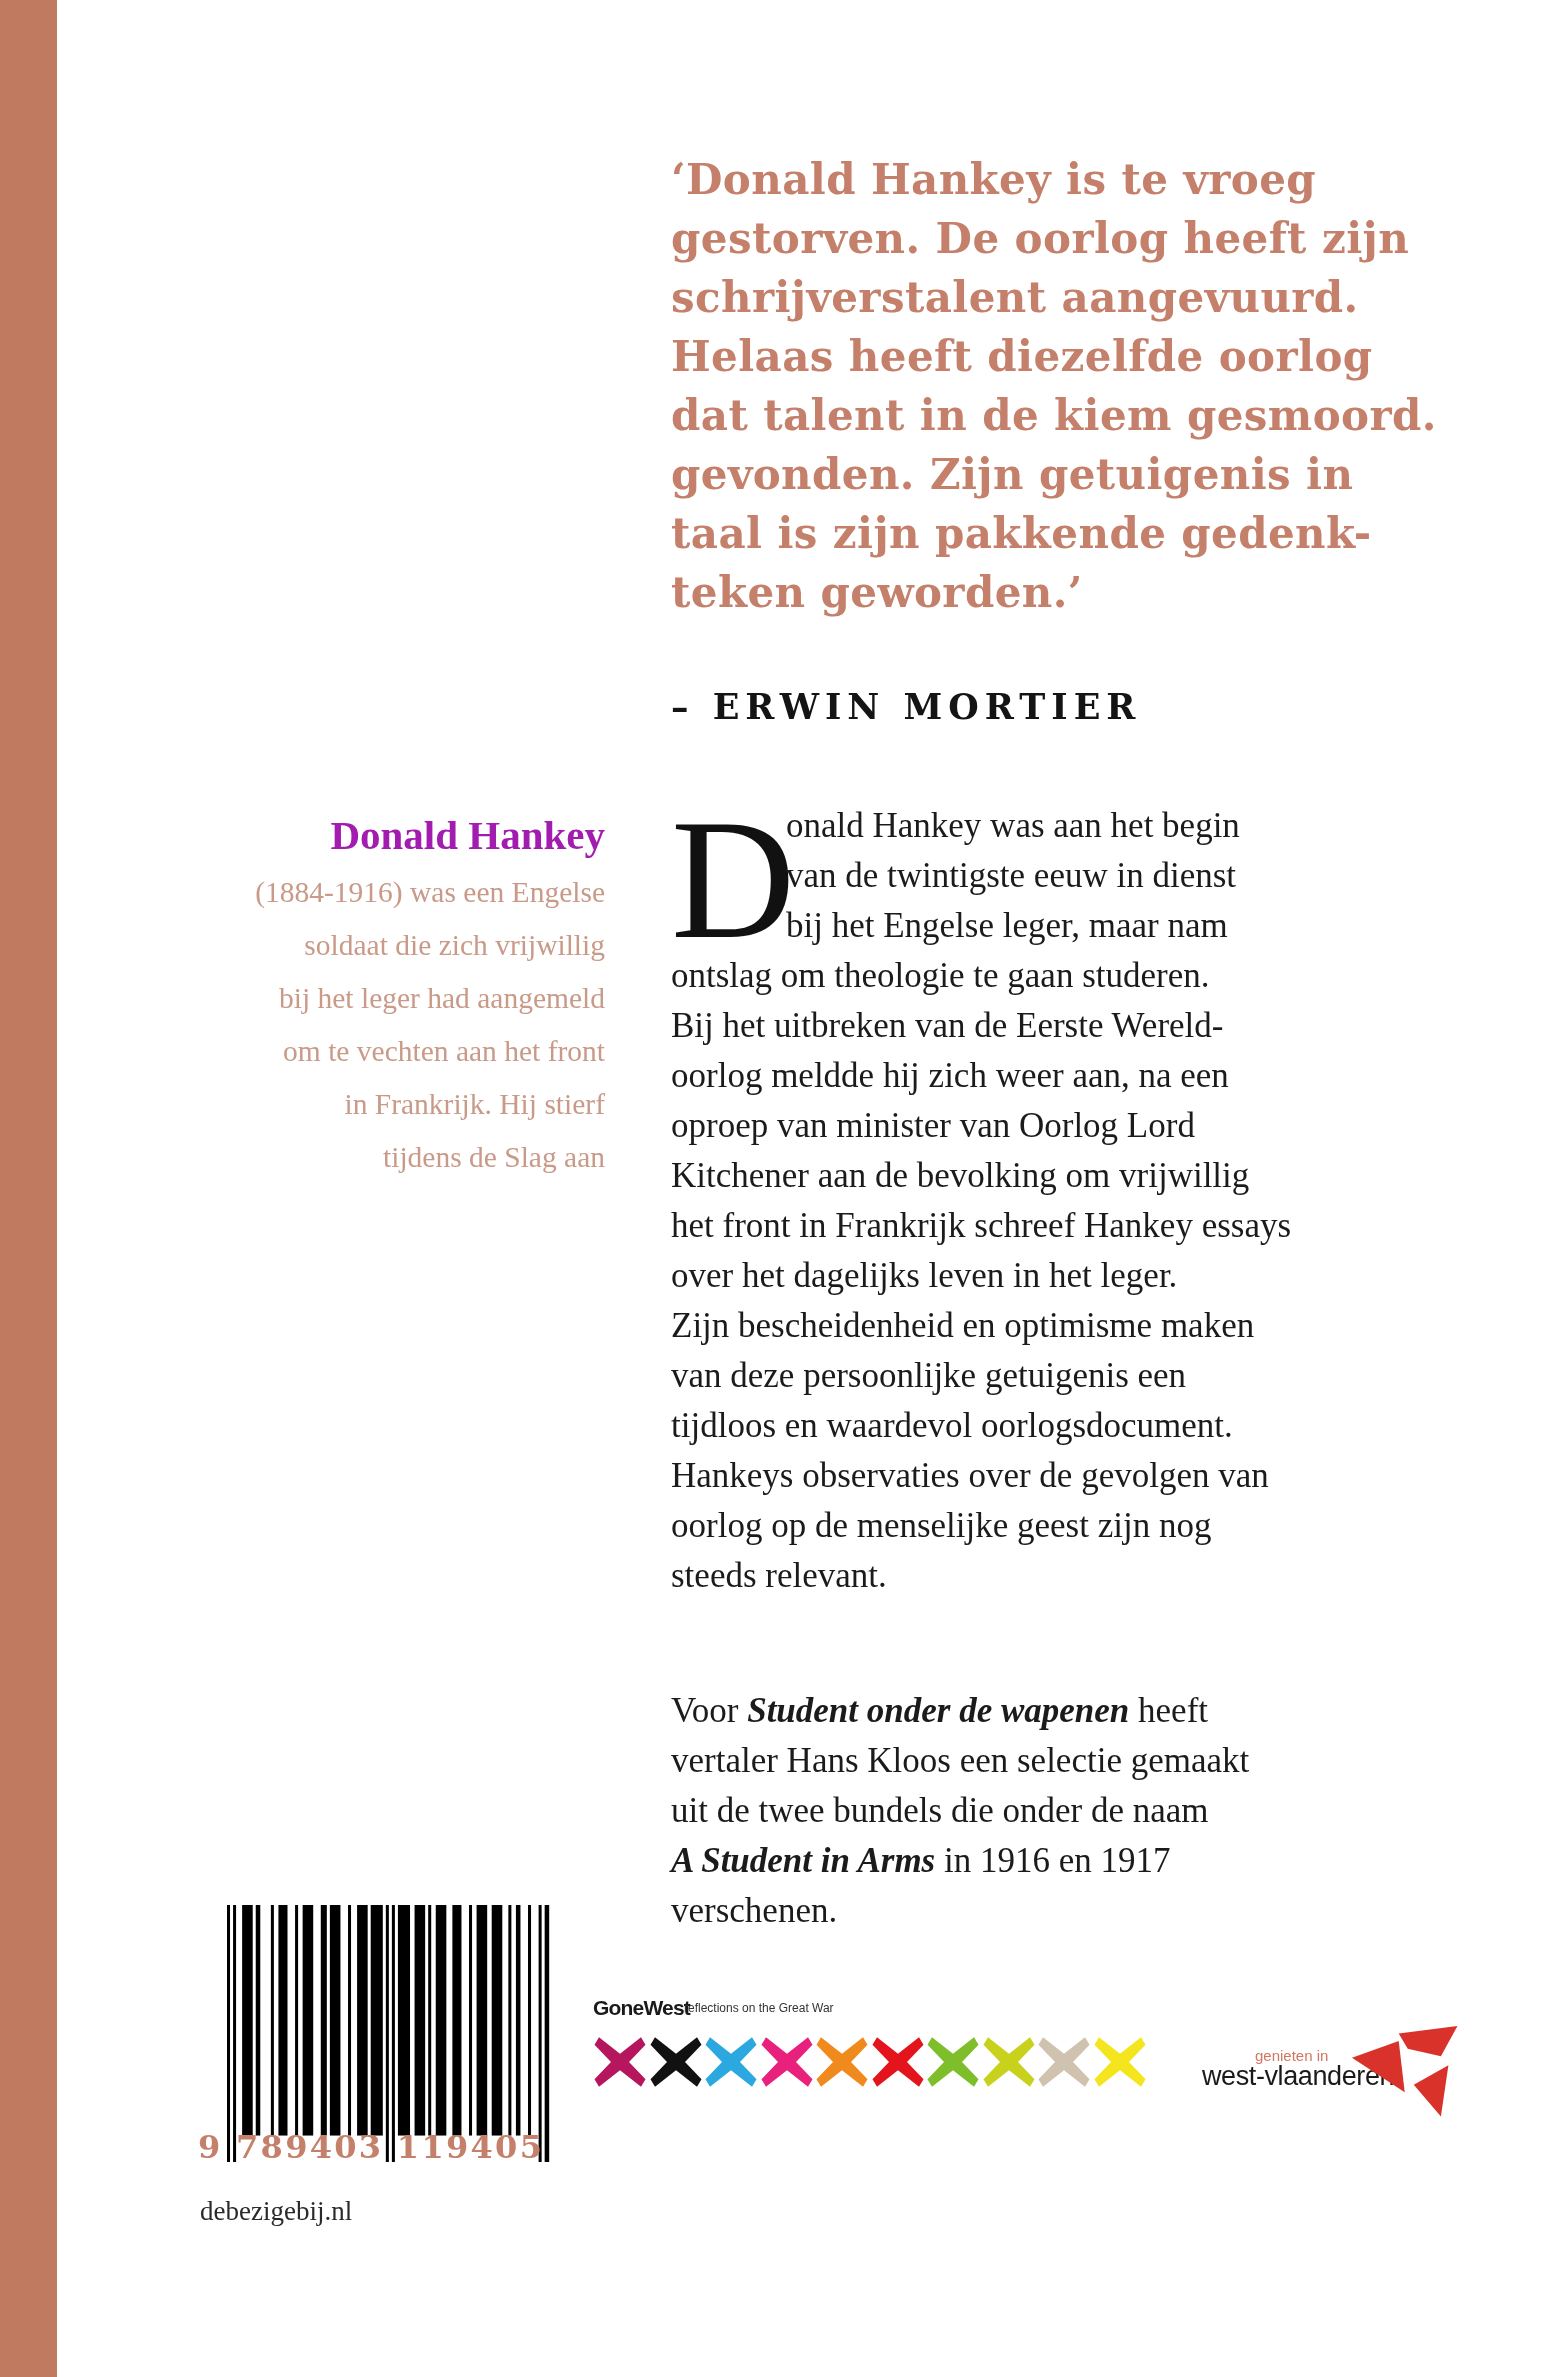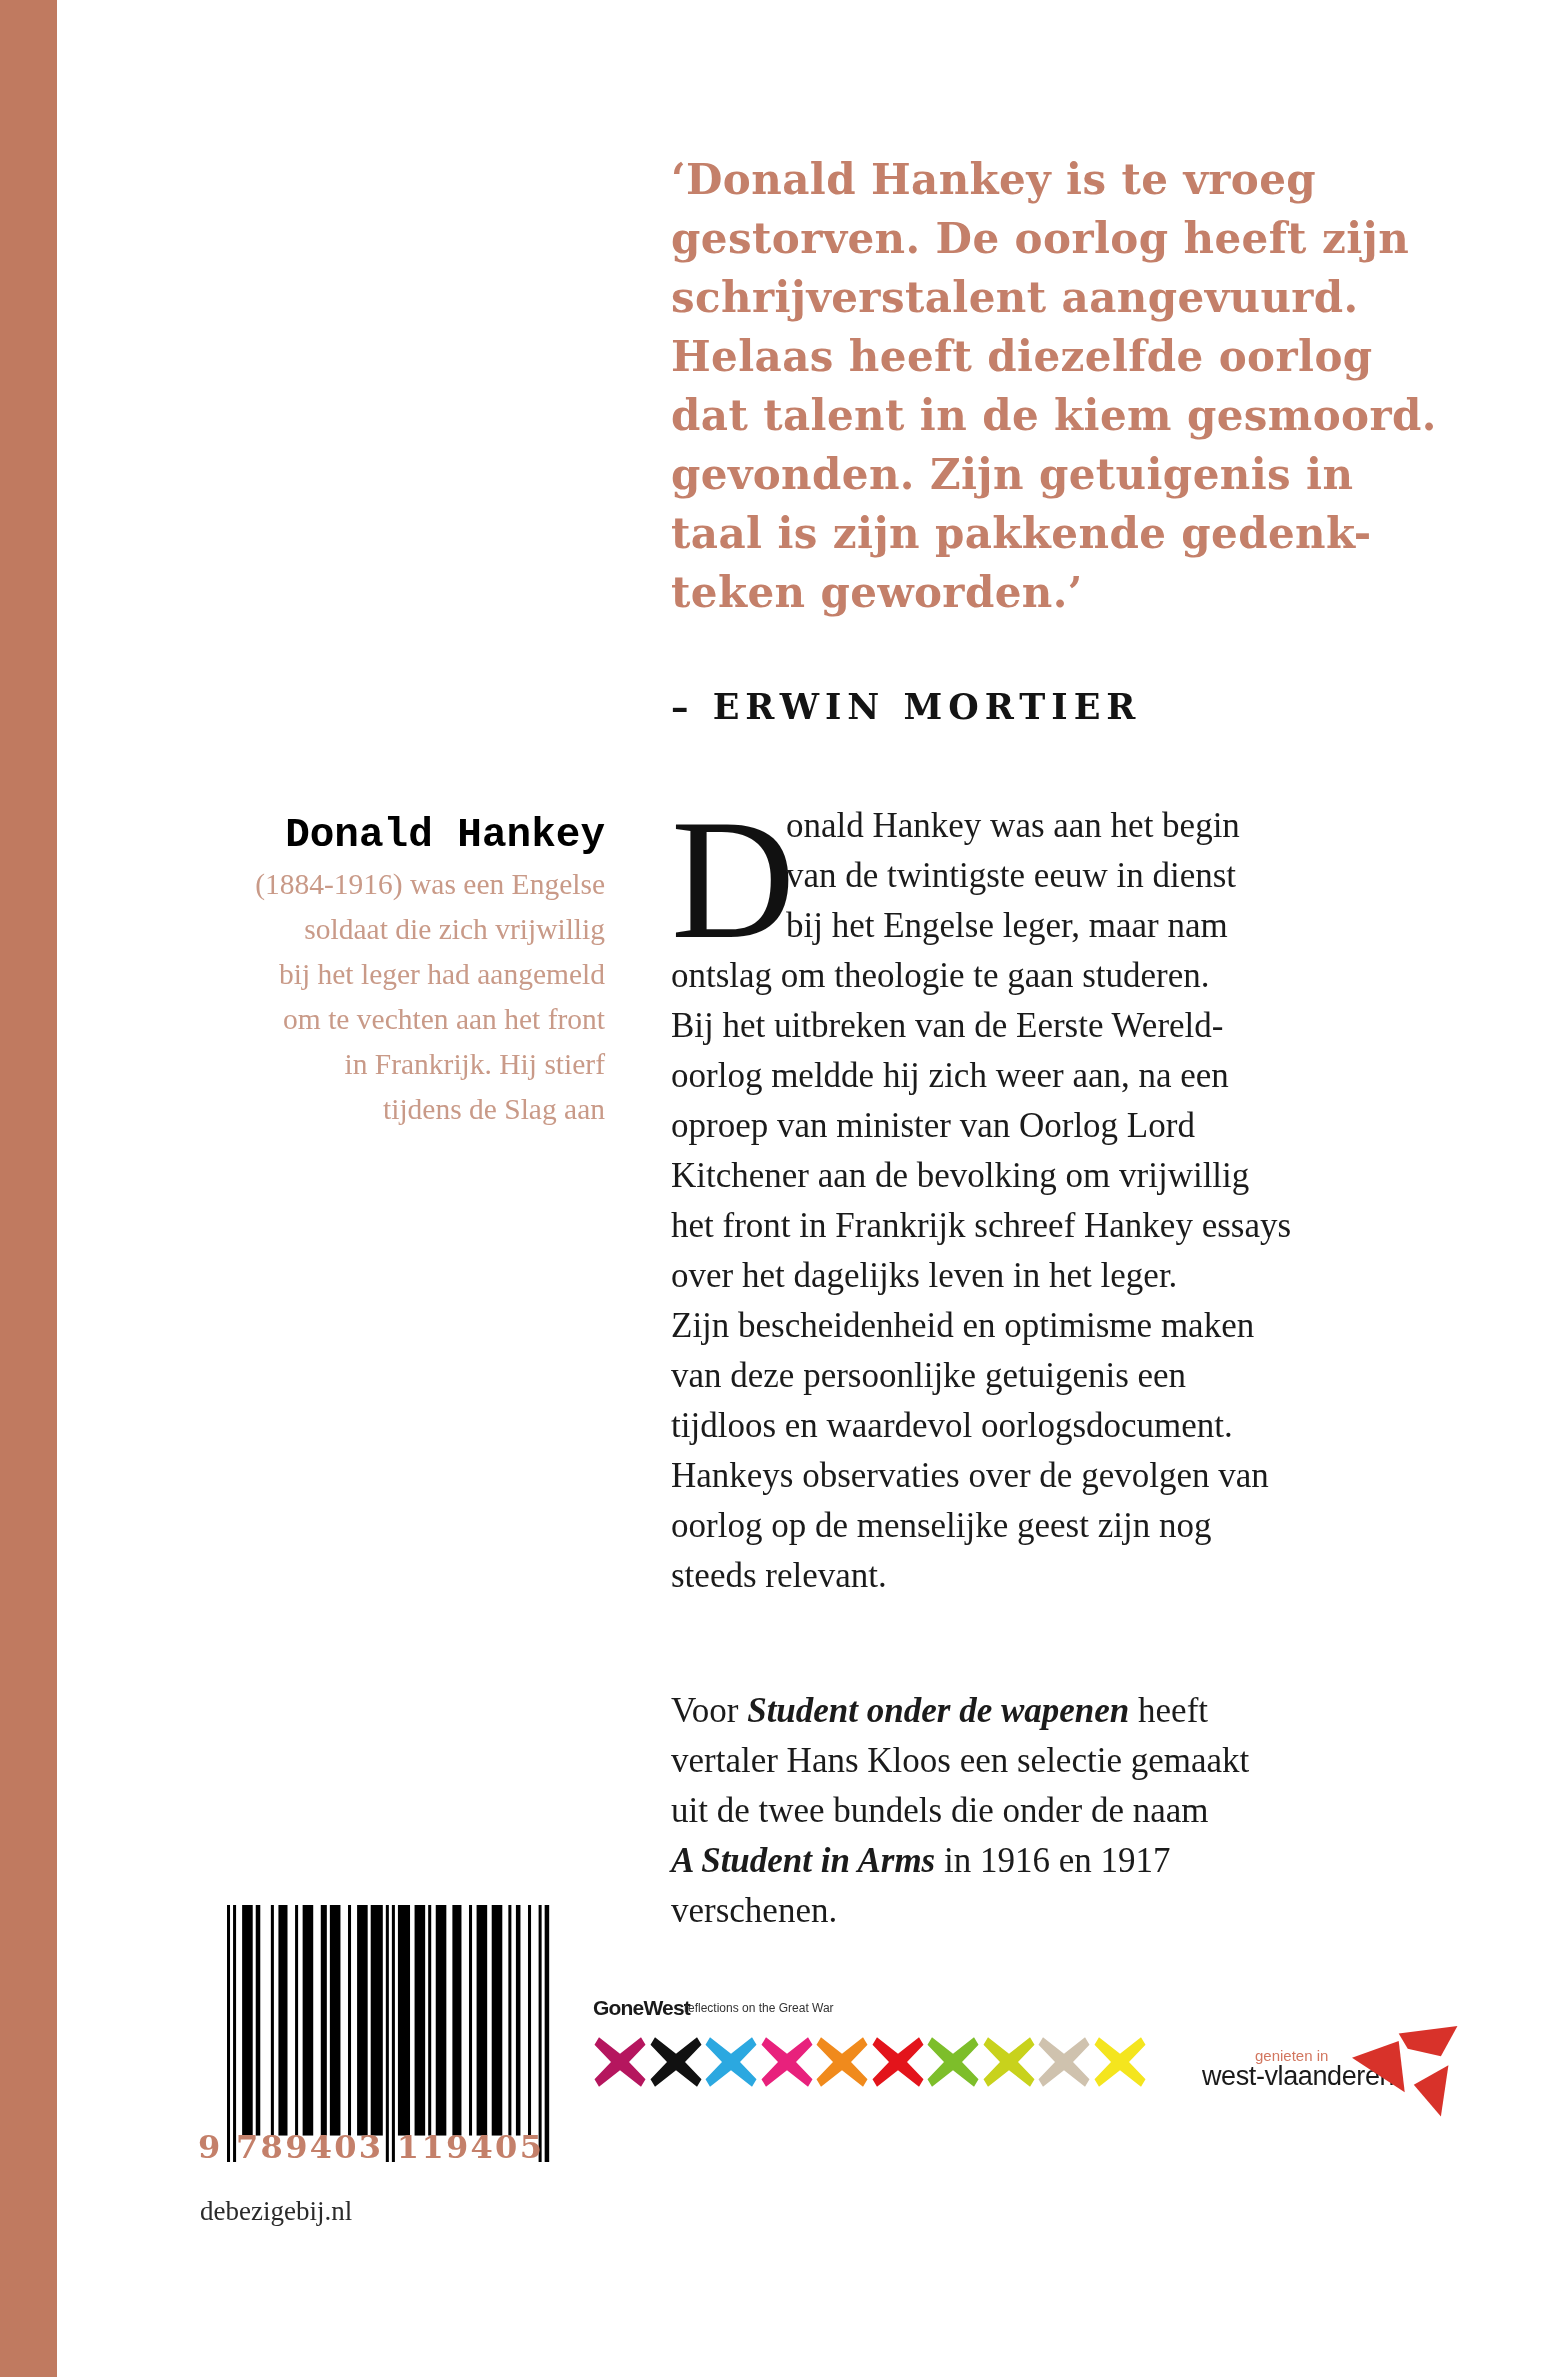--- a/index.html
+++ b/index.html
@@ -24,28 +24,28 @@
     position: absolute; left: 671px; top: 686px;
     font-family: "DejaVu Serif", serif; font-weight: bold;
     font-size: 35px; letter-spacing: 6px; color: #141414;
     white-space: nowrap;
   }
   
   .bio {
     position: absolute; left: 174px; top: 809px; width: 431px; text-align: right;
   }
   .bio-name {
-    font-family: Liberation Mono, monospace; font-weight: bold;
-    font-size: 41px; line-height: 53px; color: #000000; white-space: nowrap;
+    font-family: Liberation Serif, serif; font-weight: bold;
+    font-size: 41px; line-height: 53px; color: #a21caf; white-space: nowrap;
   }
   .bio-text {
     font-family: "Liberation Serif", serif; font-size: 29.5px; line-height: 45px;
     color: #C99A88; 
   }
-  .bio-text .line { display: block; white-space: nowrap; }
+  .bio-text .line { display: block; white-space: nowrap; margin-top: 8px; }
   
   .body-text {
     position: absolute; left: 671px; top: 801px; width: 756px;
     font-family: "Liberation Serif", serif; font-size: 35px; line-height: 50px;
     color: #1b1b1b;
   }
   .body-text .line { display: block; white-space: nowrap; }
   .dropcap {
     position: absolute; left: 671px; top: 815px;
     font-family: "Liberation Serif", serif; font-size: 172px; line-height: 129px;

